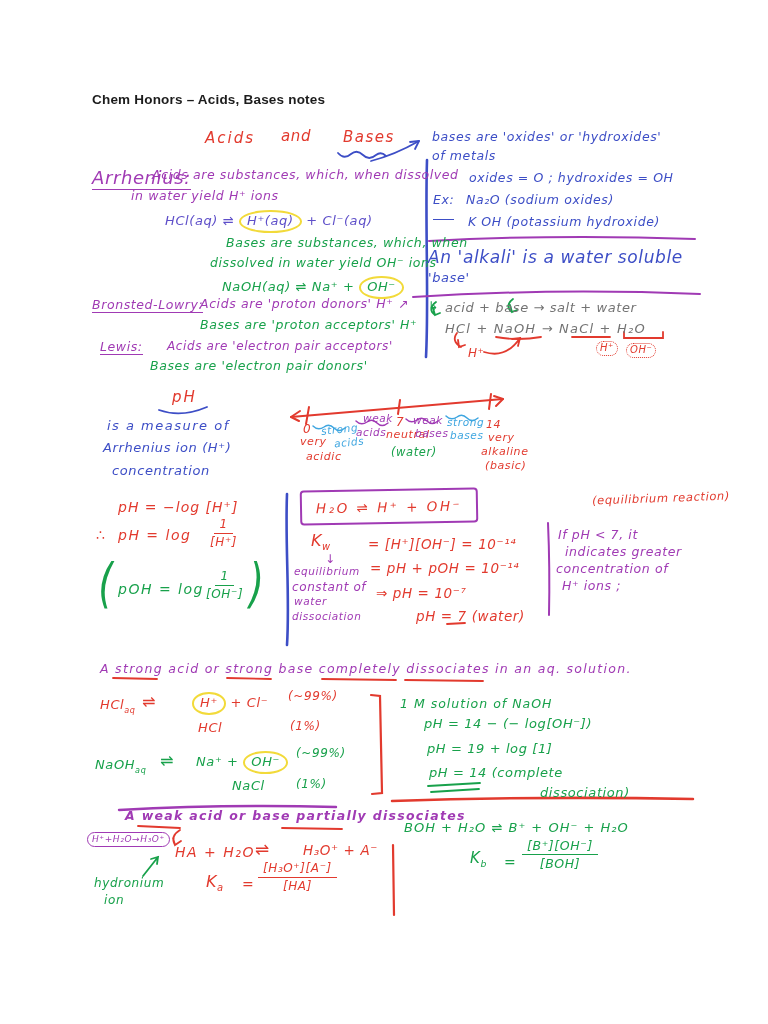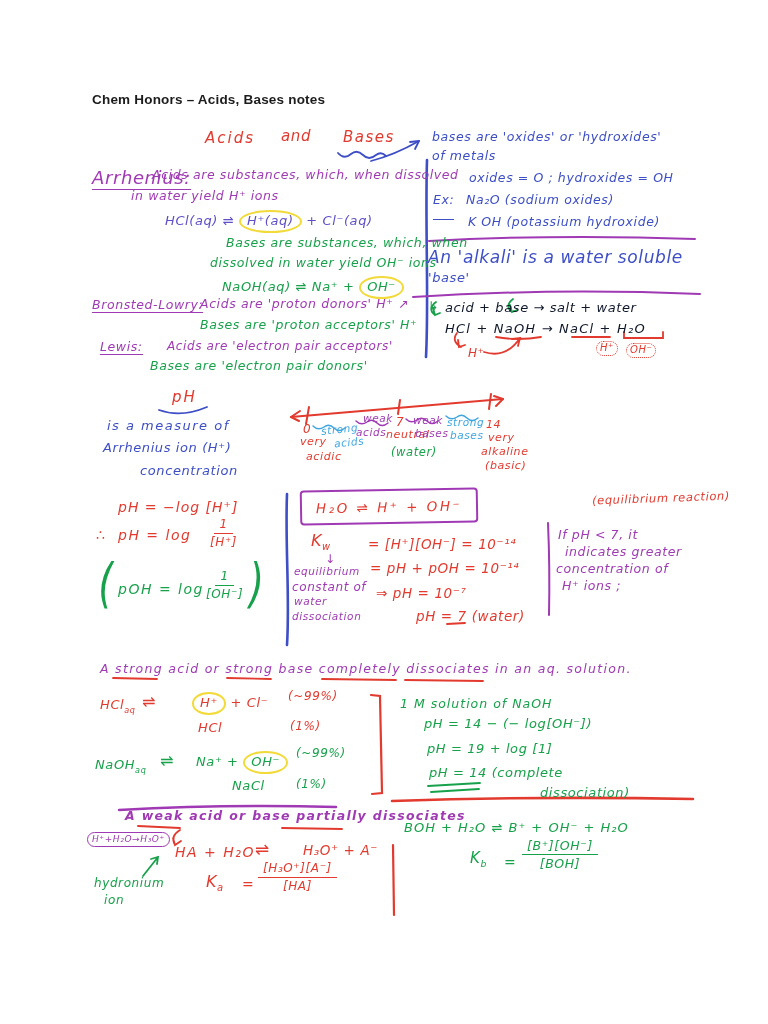--- a/index.html
+++ b/index.html
@@ -3,21 +3,21 @@
 <meta charset="utf-8">
 <style>
   html,body{margin:0;padding:0;}
   body{
     width:768px;height:1024px;background:#ffffff;position:relative;overflow:hidden;
     font-family:"DejaVu Sans", sans-serif;
   }
   .hw{position:absolute;font-style:italic;white-space:nowrap;line-height:1.05;letter-spacing:0.6px;}
   .title{position:absolute;font-style:normal;font-weight:600;color:#1c1c1c;font-size:13.5px;letter-spacing:0.2px;font-family:"Liberation Sans","DejaVu Sans",sans-serif;}
   .purple{color:#a03ab4;} .green{color:#18a14b;} .red{color:#e23a2e;}
-  .blue{color:#3d4ec6;} .lblue{color:#3fa6e0;} .indigo{color:#5e4fc9;} .orange{color:#0f172a;}
+  .blue{color:#3d4ec6;} .lblue{color:#3fa6e0;} .indigo{color:#5e4fc9;} .orange{color:#737373;}
   .ul-p{border-bottom:1.6px solid #a03ab4;padding-bottom:1px;}
   .ul-b{border-bottom:1.6px solid #3d4ec6;padding-bottom:13px;}
   .ycirc{border:2.2px solid #f2da3a;border-radius:50%;padding:2px 6px 3px 6px;display:inline-block;}
   .bubble{border:1.6px solid #a03ab4;border-radius:10px;padding:2px 4px;display:inline-block;}
   .eqbox{position:absolute;border:2px solid #a03ab4;border-radius:4px;padding:6px 14px;transform:rotate(-1deg);}
   .frac{display:inline-flex;flex-direction:column;align-items:center;vertical-align:middle;}
   .frac .num{border-bottom:1.7px solid currentColor;padding:0 5px 2px;}
   .frac .den{padding-top:2px;}
   .dotted{border:1.2px dotted #e23a2e;border-radius:9px;padding:1px 3px;display:inline-block;}
   sub{font-size:0.62em;}
@@ -116,21 +116,21 @@
 <span class="hw green" style="left:428px;top:300px;font-size:12px;">↳</span>
 <span class="hw orange" style="left:445px;top:301px;font-size:13px;">acid + base → salt + water</span>
 <span class="hw orange" style="left:445px;top:322px;font-size:13px;letter-spacing:1.2px;">HCl + NaOH → NaCl + H₂O</span>
 <span class="hw red" style="left:468px;top:347px;font-size:12px;">H⁺</span>
 <span class="hw red dotted" style="left:596px;top:341px;font-size:10px;">H⁺</span>
 <span class="hw red dotted" style="left:626px;top:343px;font-size:10px;">OH⁻</span>
 
 <span class="hw red" style="left:172px;top:390px;font-size:15px;letter-spacing:2px;">pH</span>
 <span class="hw blue" style="left:107px;top:419px;font-size:13px;letter-spacing:1.5px;">is a measure of</span>
 <span class="hw blue" style="left:103px;top:441px;font-size:13px;">Arrhenius ion (H⁺)</span>
-<span class="hw blue" style="left:112px;top:464px;font-size:13px;margin-left:28px;">concentration</span>
+<span class="hw blue" style="left:112px;top:464px;font-size:13px;">concentration</span>
 
 <span class="hw red" style="left:303px;top:423px;font-size:12px;">0</span>
 <span class="hw red" style="left:300px;top:436px;font-size:11px;">very</span>
 <span class="hw red" style="left:306px;top:451px;font-size:11px;">acidic</span>
 <span class="hw lblue" style="left:321px;top:424px;font-size:10.5px;transform:rotate(-6deg);">strong</span>
 <span class="hw lblue" style="left:334px;top:437px;font-size:10.5px;transform:rotate(-6deg);">acids</span>
 <span class="hw purple" style="left:363px;top:413px;font-size:10.5px;">weak</span>
 <span class="hw purple" style="left:356px;top:427px;font-size:10.5px;">acids</span>
 <span class="hw red" style="left:396px;top:416px;font-size:12px;">7</span>
 <span class="hw red" style="left:386px;top:429px;font-size:11px;">neutral</span>

